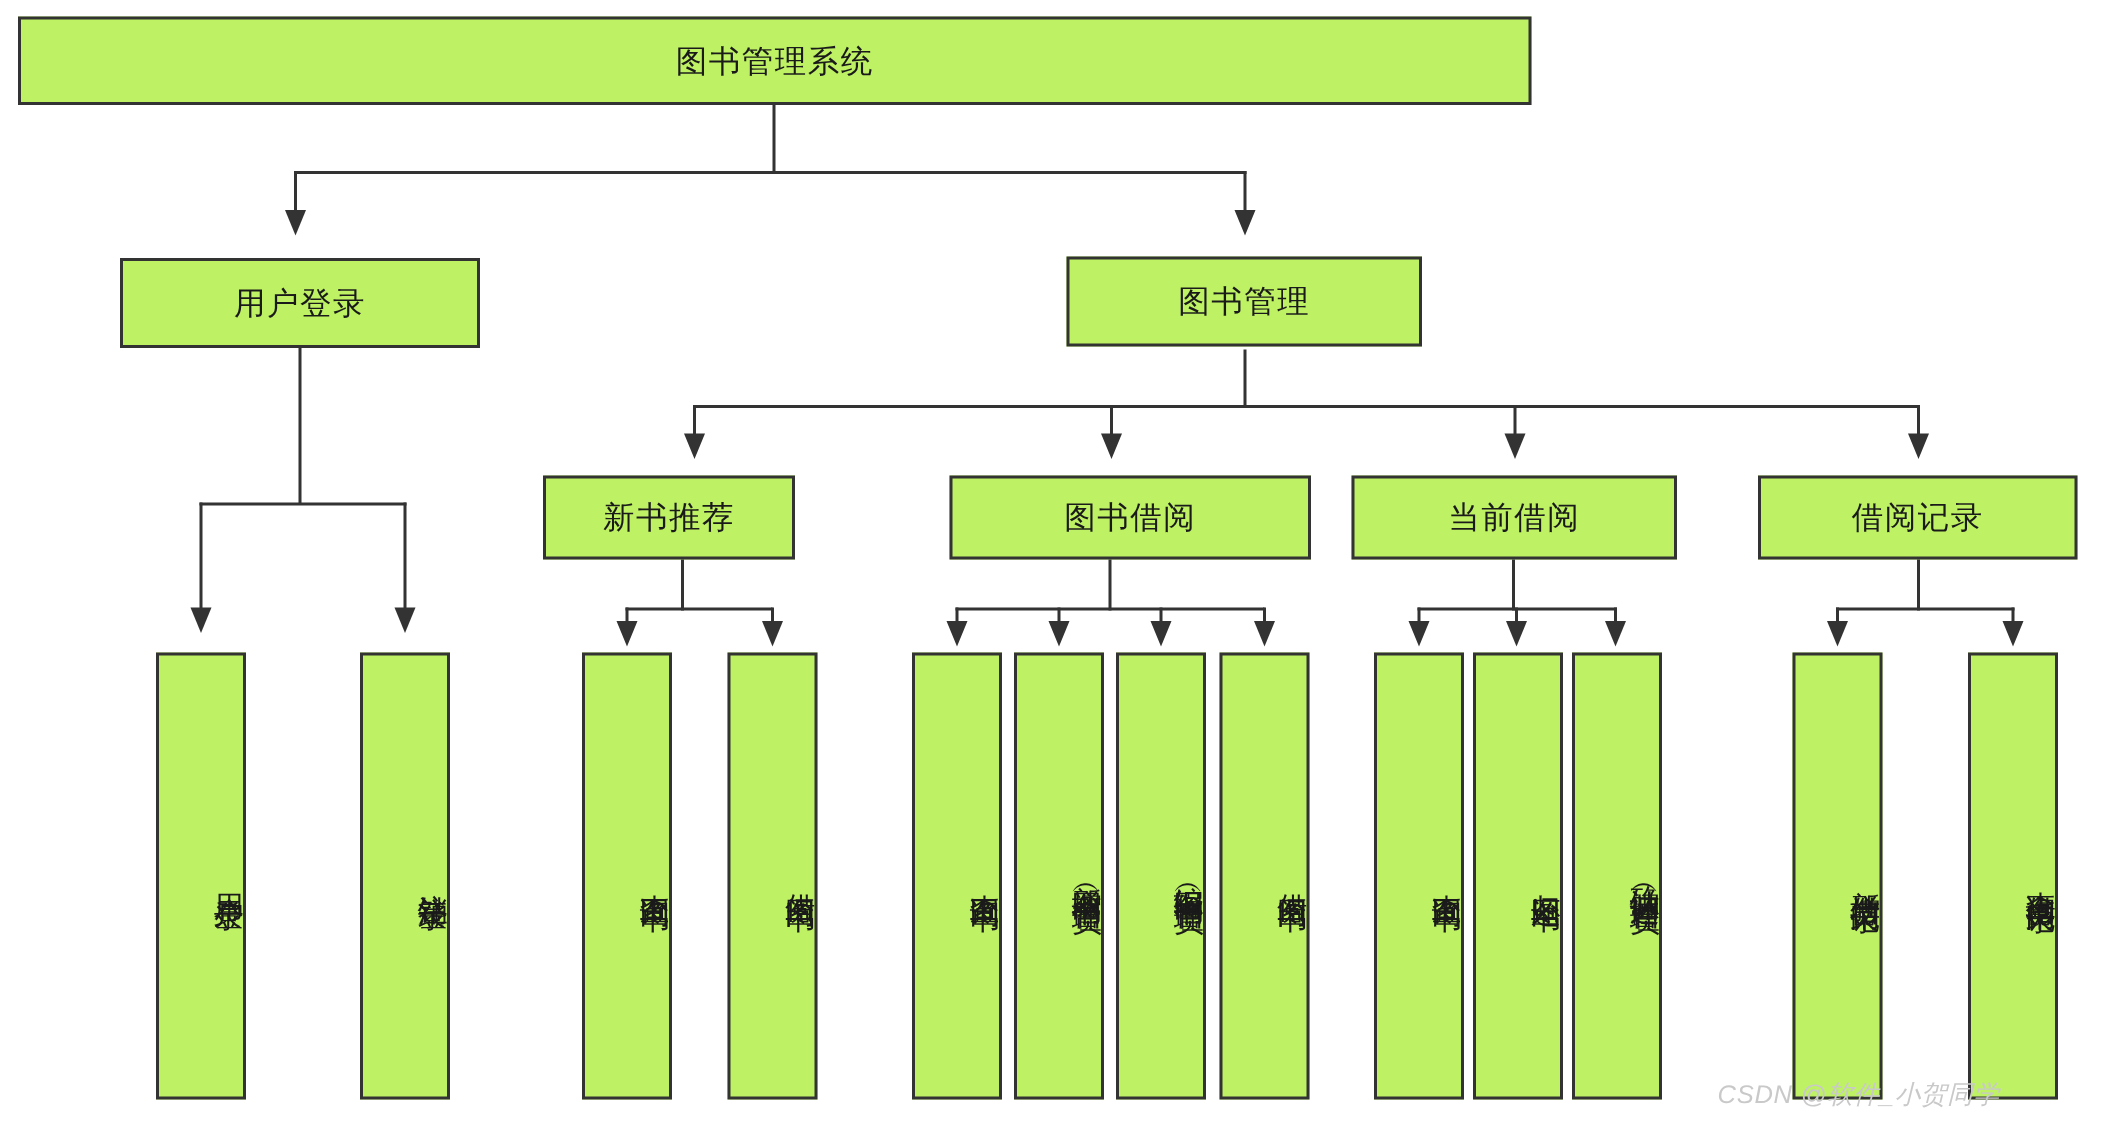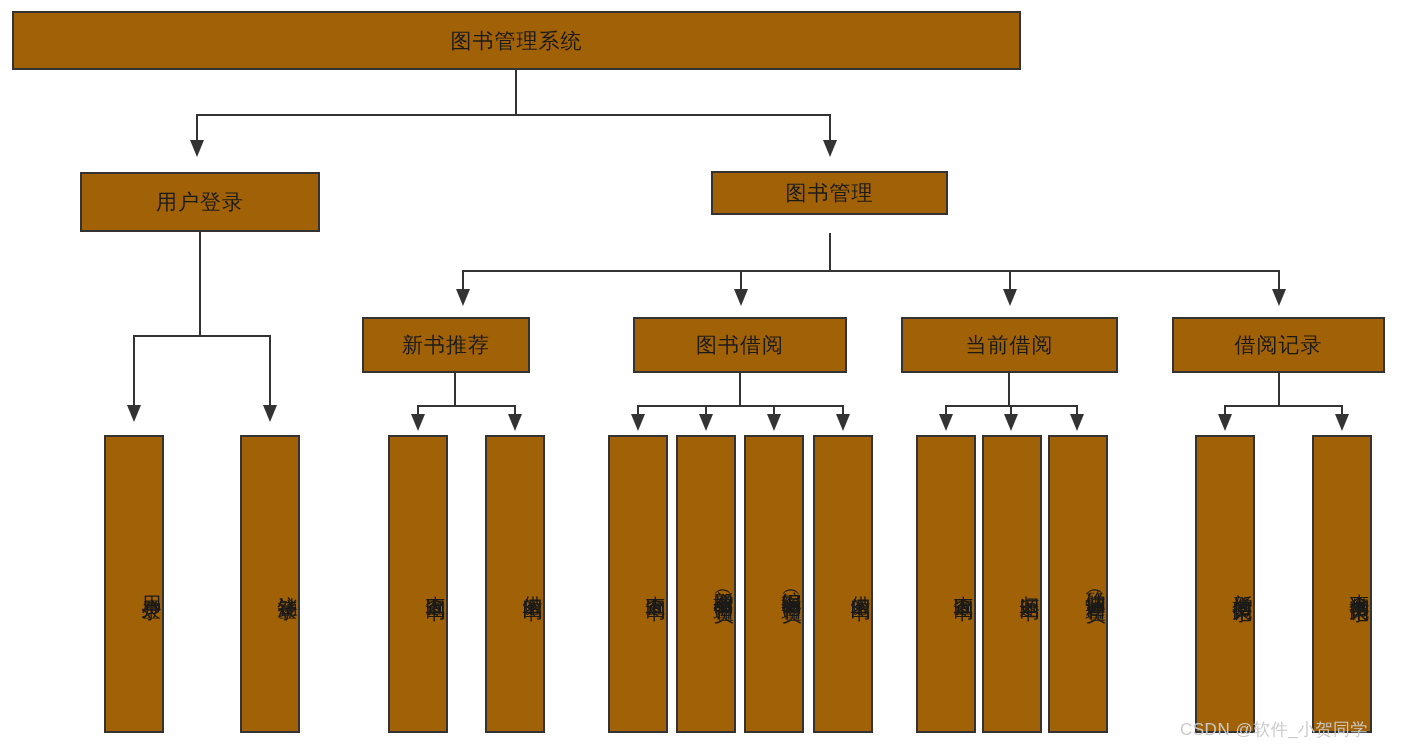--- a/index.html
+++ b/index.html
@@ -14,21 +14,21 @@
     position: relative;
     width: 1405px;
     height: 747px;
     background: #ffffff;
     overflow: hidden;
   }
   .node {
     position: absolute;
     box-sizing: border-box;
     border: 2px solid #333333;
-    background: #a16207;
+    background: #bef264;
     display: flex;
     align-items: center;
     justify-content: center;
     color: #1a1a1a;
   }
   .node.horiz {
     font-size: 21px;
     letter-spacing: 1px;
   }
   .node.vert {
@@ -84,21 +84,21 @@
 
   <div class="conn vline" style="left:196px; top:114px; width:2px; height:28px;"></div>
   <div class="arrow" style="left:190px; top:140px;"></div>
 
   <div class="conn vline" style="left:829px; top:114px; width:2px; height:28px;"></div>
   <div class="arrow" style="left:823px; top:140px;"></div>
 
   <div class="node horiz" style="left:80px; top:172px; width:240px; height:60px;">
     <span class="node-label">用户登录</span>
   </div>
-  <div class="node horiz" style="left:711px; top:171px; width:237px; height:44px;">
+  <div class="node horiz" style="left:711px; top:171px; width:237px; height:60px;">
     <span class="node-label">图书管理</span>
   </div>
 
   <div class="conn vline" style="left:199px; top:232px; width:2px; height:104px;"></div>
   <div class="conn hline" style="left:133px; top:335px; width:138px; height:2px;"></div>
   <div class="conn vline" style="left:133px; top:335px; width:2px; height:72px;"></div>
   <div class="arrow" style="left:127px; top:405px;"></div>
   <div class="conn vline" style="left:269px; top:335px; width:2px; height:72px;"></div>
   <div class="arrow" style="left:263px; top:405px;"></div>
 
@@ -109,21 +109,21 @@
   <div class="conn vline" style="left:740px; top:270px; width:2px; height:20px;"></div>
   <div class="arrow" style="left:734px; top:289px;"></div>
   <div class="conn vline" style="left:1009px; top:270px; width:2px; height:20px;"></div>
   <div class="arrow" style="left:1003px; top:289px;"></div>
   <div class="conn vline" style="left:1278px; top:270px; width:2px; height:20px;"></div>
   <div class="arrow" style="left:1272px; top:289px;"></div>
 
   <div class="node horiz" style="left:362px; top:317px; width:168px; height:56px;">
     <span class="node-label">新书推荐</span>
   </div>
-  <div class="node horiz" style="left:633px; top:317px; width:214px; height:56px;">
+  <div class="node horiz" style="left:633px; top:317px; width:241px; height:56px;">
     <span class="node-label">图书借阅</span>
   </div>
   <div class="node horiz" style="left:1172px; top:317px; width:213px; height:56px;">
     <span class="node-label">借阅记录</span>
   </div>
   <div class="node horiz" style="left:901px; top:317px; width:217px; height:56px;">
     <span class="node-label">当前借阅</span>
   </div>
 
   <div class="conn vline" style="left:454px; top:373px; width:2px; height:34px;"></div>
@@ -197,15 +197,15 @@
     <span class="node-label">确认归还（管理员）</span>
   </div>
 
   <div class="node vert" style="left:1195px; top:435px; width:60px; height:298px;">
     <span class="node-label">新增借阅记录</span>
   </div>
   <div class="node vert" style="left:1312px; top:435px; width:60px; height:298px;">
     <span class="node-label">查询借阅记录</span>
   </div>
 
-  <div class="watermark" style="left:1180px; top:718px;">CSDN @软件_小贺同学</div>
+  <div class="watermark" style="left:1145px; top:718px;font-style:italic;">CSDN @软件_小贺同学</div>
 
 </div>
 
 </body></html>

